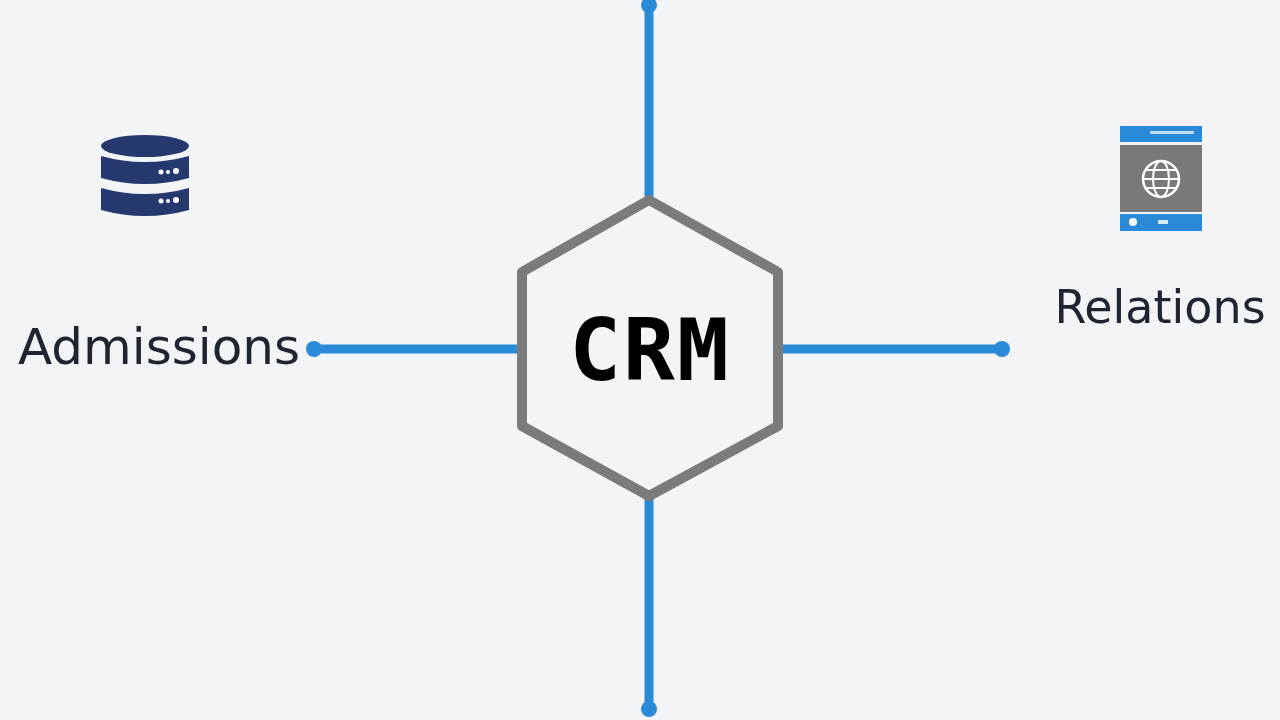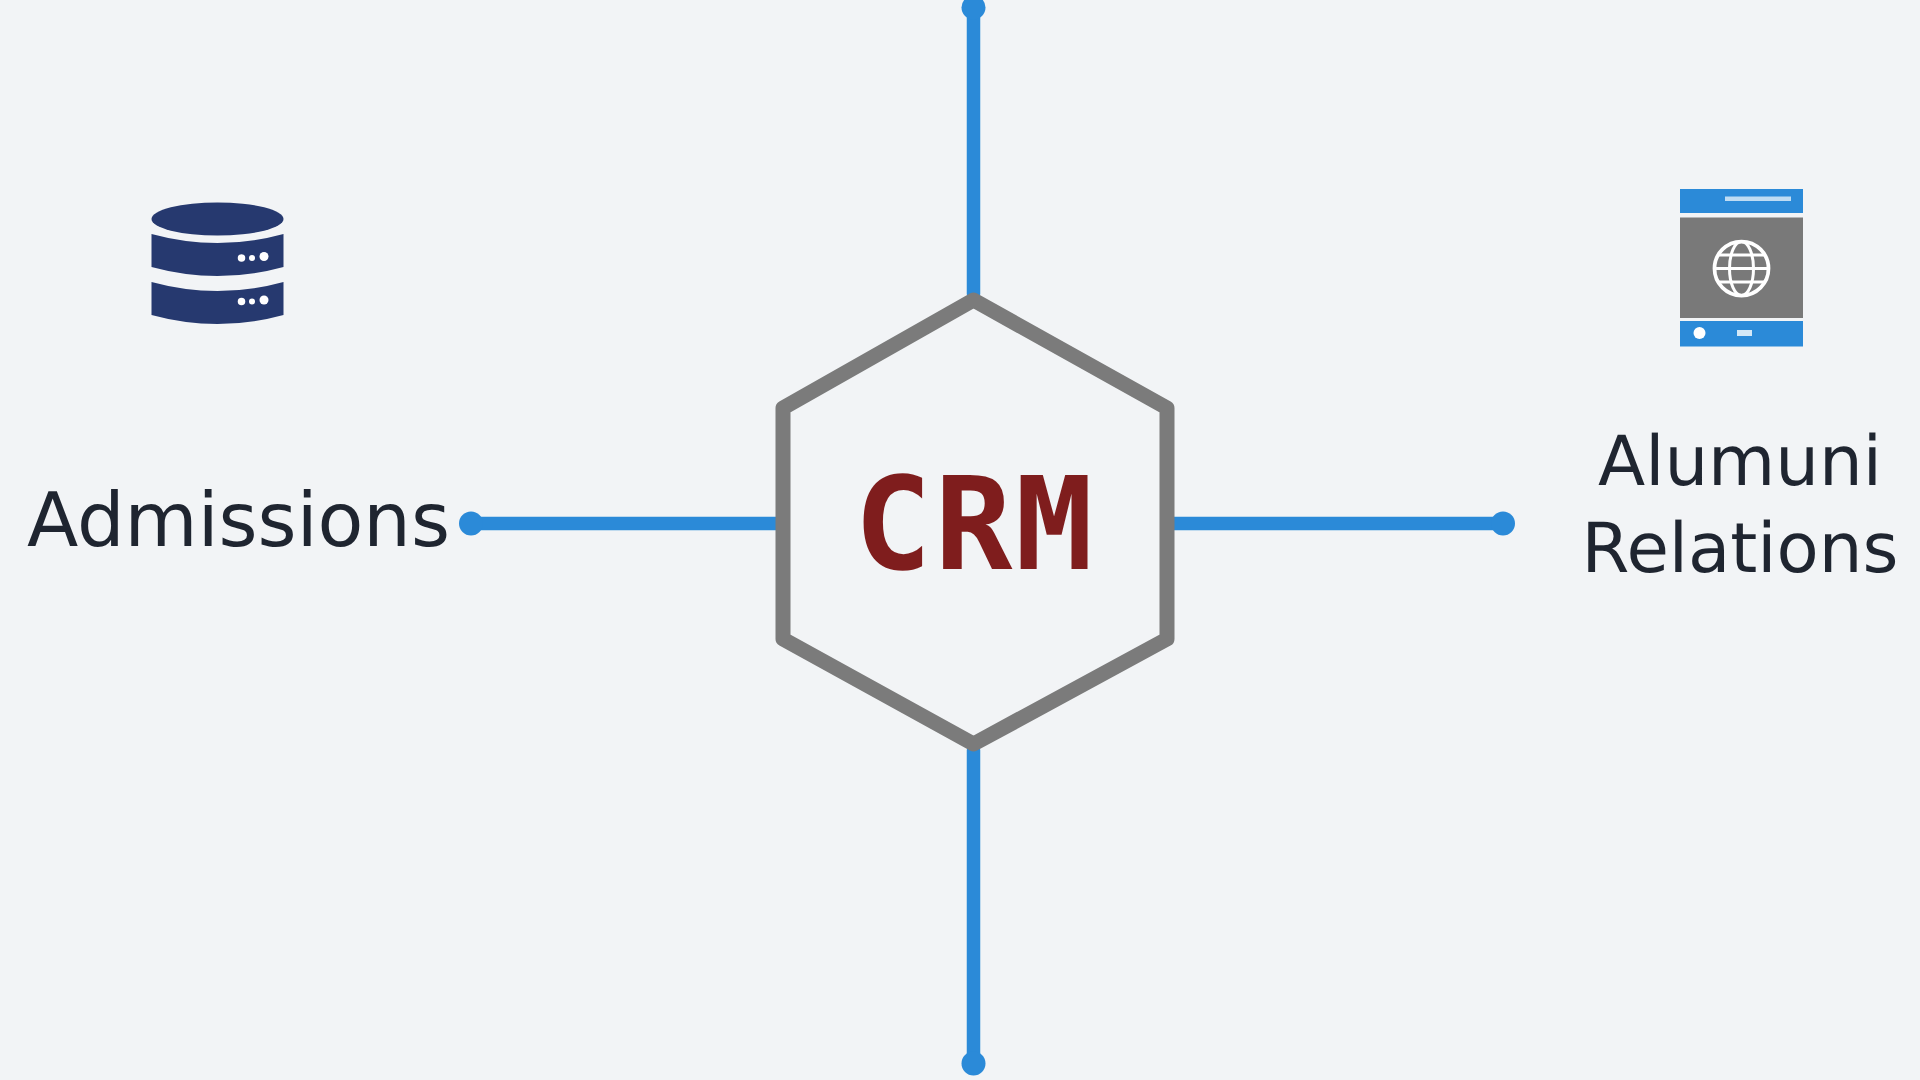--- a/index.html
+++ b/index.html
@@ -1,21 +1,21 @@
 <!DOCTYPE html>
 <html><head>
 <meta charset="utf-8">
 <style>
   html, body { margin:0; padding:0; }
   body { width:1280px; height:720px; background:#f2f4f6; position:relative; overflow:hidden; font-family:"DejaVu Sans", sans-serif; }
   svg.diagram { position:absolute; left:0; top:0; }
   .label { position:absolute; color:#1f2530; font-family:"DejaVu Sans", sans-serif; }
   .lbl-admissions { left:18px; top:318px; font-size:50px; letter-spacing:0px; }
   .lbl-alumni { left:1040px; top:278px; font-size:46px; text-align:center; width:240px; line-height:58px; }
-  .crm-text { position:absolute; left:540px; top:300px; width:220px; text-align:center; font-size:86px; font-weight:bold; color:#7f1d1d; letter-spacing:2px; font-family:"DejaVu Sans Mono", monospace; }
+  .crm-text { position:absolute; left:540px; top:300px; width:220px; text-align:center; font-size:86px; font-weight:bold; color:#000000; letter-spacing:2px; font-family:"DejaVu Sans Mono", monospace; }
 </style>
 </head>
 <body>
 
 <svg class="diagram" width="1280" height="720">
 
   <g>
     <line x1="649" y1="4" x2="649" y2="196" stroke="#2b8ad8" stroke-width="9" stroke-linecap="round"></line>
     <circle cx="649" cy="5" r="8" fill="#2b8ad8"></circle>
   </g>
@@ -59,15 +59,14 @@
     <rect x="1158" y="220" width="10" height="4" fill="#fff" opacity="0.8"></rect>
     <rect x="1150" y="131" width="44" height="3" fill="#fff" opacity="0.7"></rect>
   </g>
 </svg>
 
 <div class="crm-text">CRM</div>
 
 <div class="label lbl-admissions">Admissions</div>
 
 <div class="label lbl-alumni">
-  <div>Alumuni</div>
   <div>Relations</div>
 </div>
 
 </body></html>

